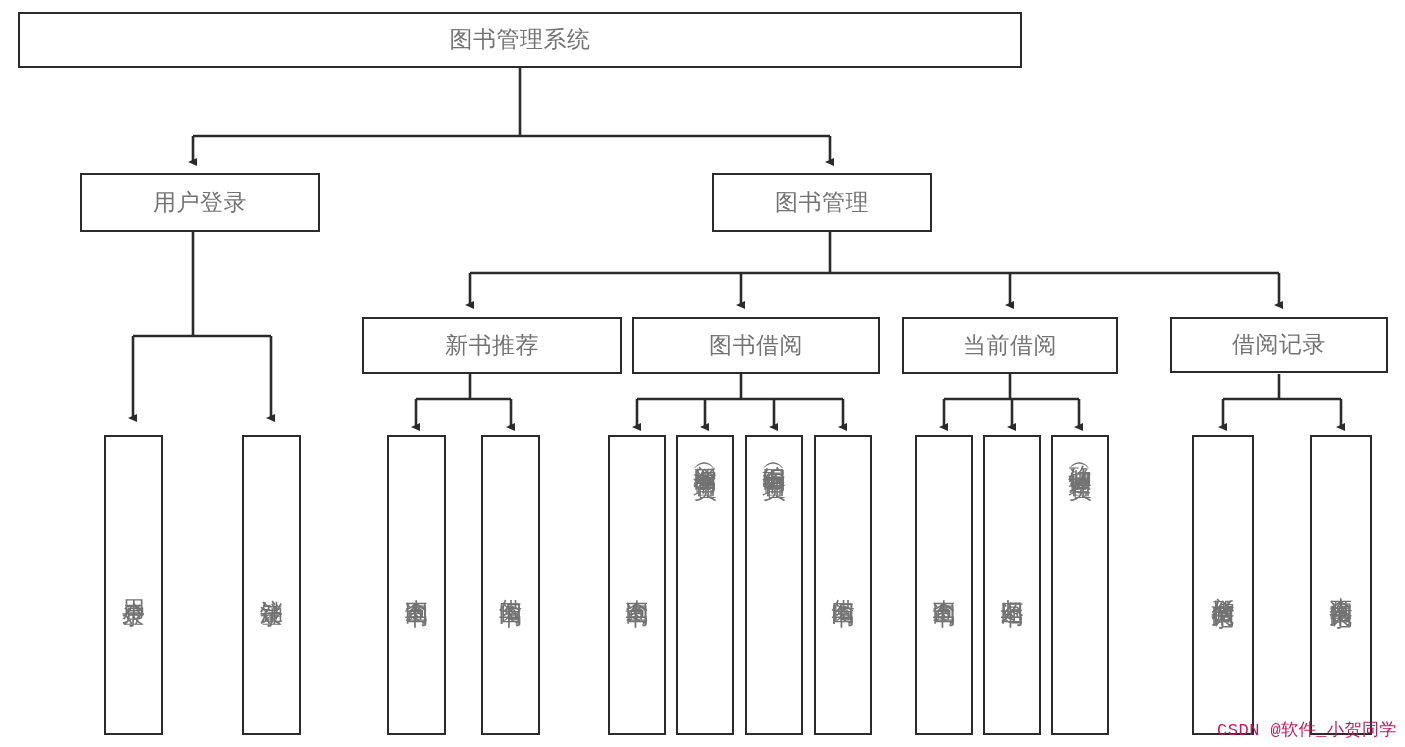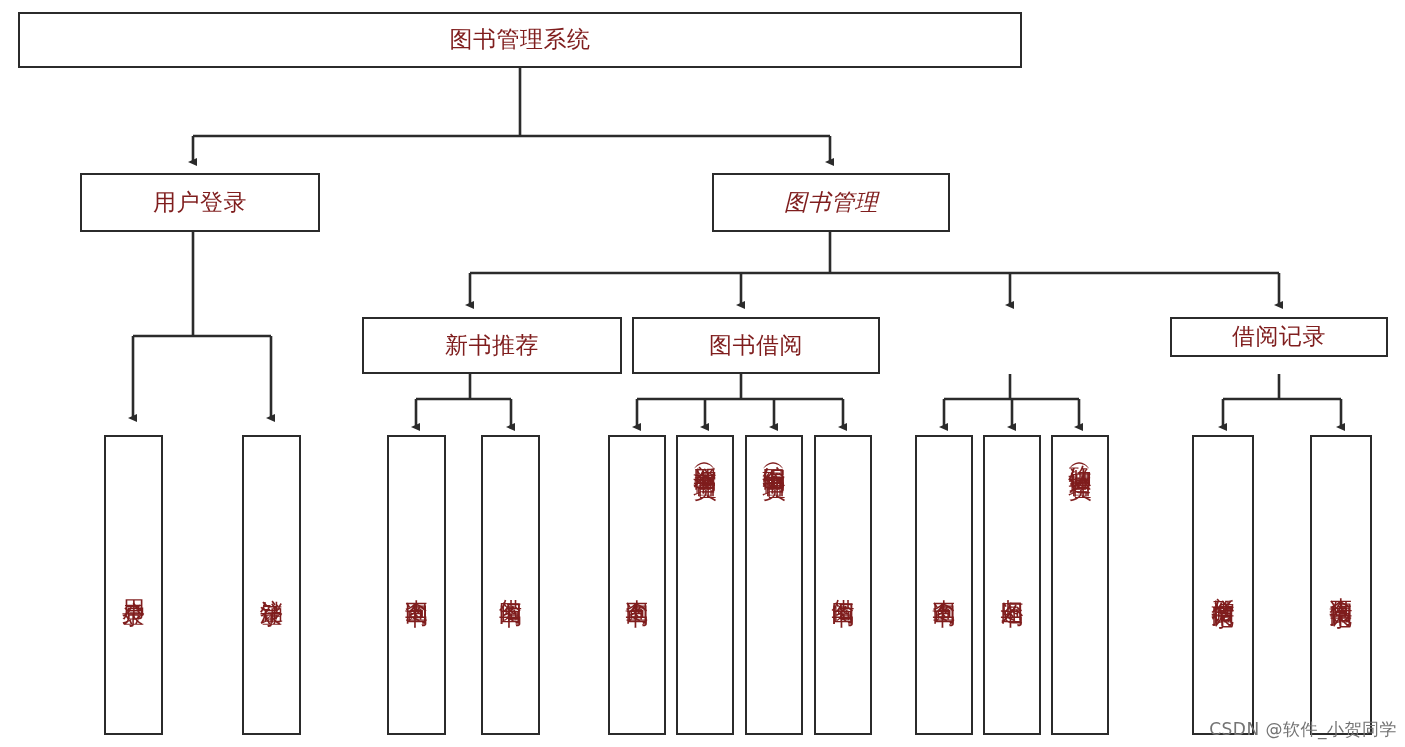--- a/index.html
+++ b/index.html
@@ -27,21 +27,21 @@
     pointer-events: none;
   }
   .node {
     position: absolute;
     box-sizing: border-box;
     border: 2.5px solid #2b2b2b;
     background: #ffffff;
     display: flex;
     align-items: center;
     justify-content: center;
-    color: #7f1d1d;
+    color: #737373;
   }
   .node-h {
     font-size: 23px;
     letter-spacing: 0.5px;
     line-height: 1.1;
     white-space: nowrap;
   }
   .node-v {
     writing-mode: vertical-rl;
     text-orientation: upright;
@@ -55,24 +55,25 @@
   }
   .node-v.center-v {
     justify-content: center;
     padding-top: 0;
   }
   #watermark {
     position: absolute;
     right: 8px;
     bottom: 6px;
     font-size: 17px;
-    color: #737373;
+    color: #be185d;
     letter-spacing: 0.5px;
     white-space: nowrap;
     user-select: none;
+    font-family: Liberation Mono, monospace;
   }
 </style>
 </head>
 <body>
 
 <div id="diagram-root">
 
   <svg id="connectors" viewBox="0 0 1405 747" xmlns="http://www.w3.org/2000/svg">
     <defs>
       <marker id="arrow" markerWidth="10" markerHeight="10" refX="5" refY="5" orient="auto" markerUnits="userSpaceOnUse">
@@ -122,25 +123,26 @@
       <path d="M1279,374 L1279,399"></path>
       <path d="M1223,399 L1341,399"></path>
       <path d="M1223,399 L1223,427" marker-end="url(#arrow)"></path>
       <path d="M1341,399 L1341,427" marker-end="url(#arrow)"></path>
     </g>
   </svg>
 
   <div class="node node-h" style="left:18px; top:12px; width:1004px; height:56px;">图书管理系统</div>
 
   <div class="node node-h" style="left:80px; top:173px; width:240px; height:59px;">用户登录</div>
-  <div class="node node-h" style="left:712px; top:173px; width:238px; height:59px;font-style:italic;">图书管理</div>
+  <div class="node node-h" style="left:712px; top:173px; width:220px; height:59px;">图书管理</div>
 
   <div class="node node-h" style="left:362px; top:317px; width:260px; height:57px;">新书推荐</div>
   <div class="node node-h" style="left:632px; top:317px; width:248px; height:57px;">图书借阅</div>
-  <div class="node node-h" style="left:1170px; top:317px; width:218px; height:40px;">借阅记录</div>
+  <div class="node node-h" style="left:902px; top:317px; width:216px; height:57px;">当前借阅</div>
+  <div class="node node-h" style="left:1170px; top:317px; width:218px; height:56px;">借阅记录</div>
 
   <div class="node node-v center-v" style="left:104px; top:435px; width:59px; height:300px;">用户登录</div>
   <div class="node node-v center-v" style="left:242px; top:435px; width:59px; height:300px;">注销登录</div>
 
   <div class="node node-v center-v" style="left:387px; top:435px; width:59px; height:300px;">查询图书</div>
   <div class="node node-v center-v" style="left:481px; top:435px; width:59px; height:300px;">借阅图书</div>
 
   <div class="node node-v center-v" style="left:608px; top:435px; width:58px; height:300px;">查询图书</div>
   <div class="node node-v" style="left:676px; top:435px; width:58px; height:300px;">新增图书（管理员）</div>
   <div class="node node-v" style="left:745px; top:435px; width:58px; height:300px;">编辑图书（管理员）</div>

